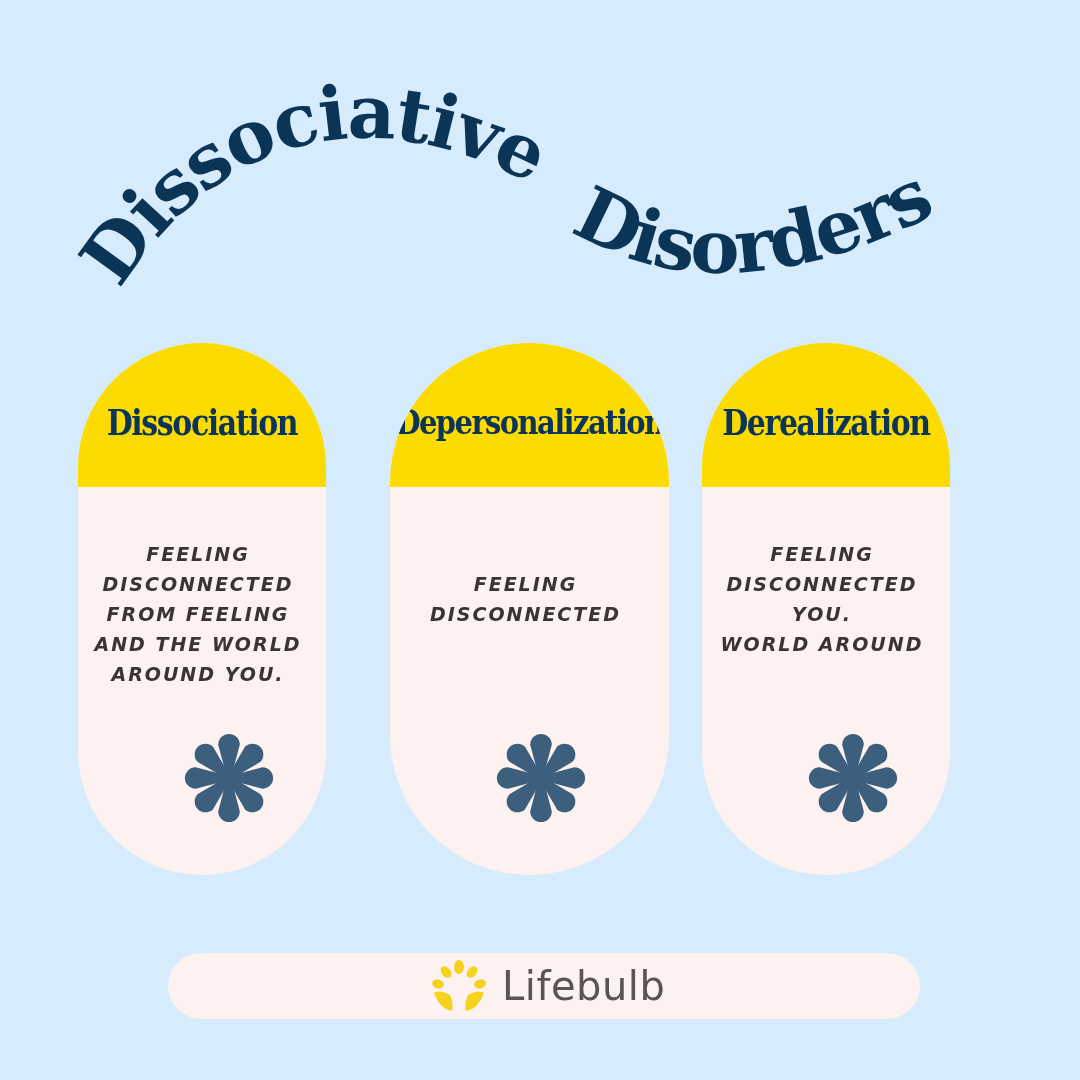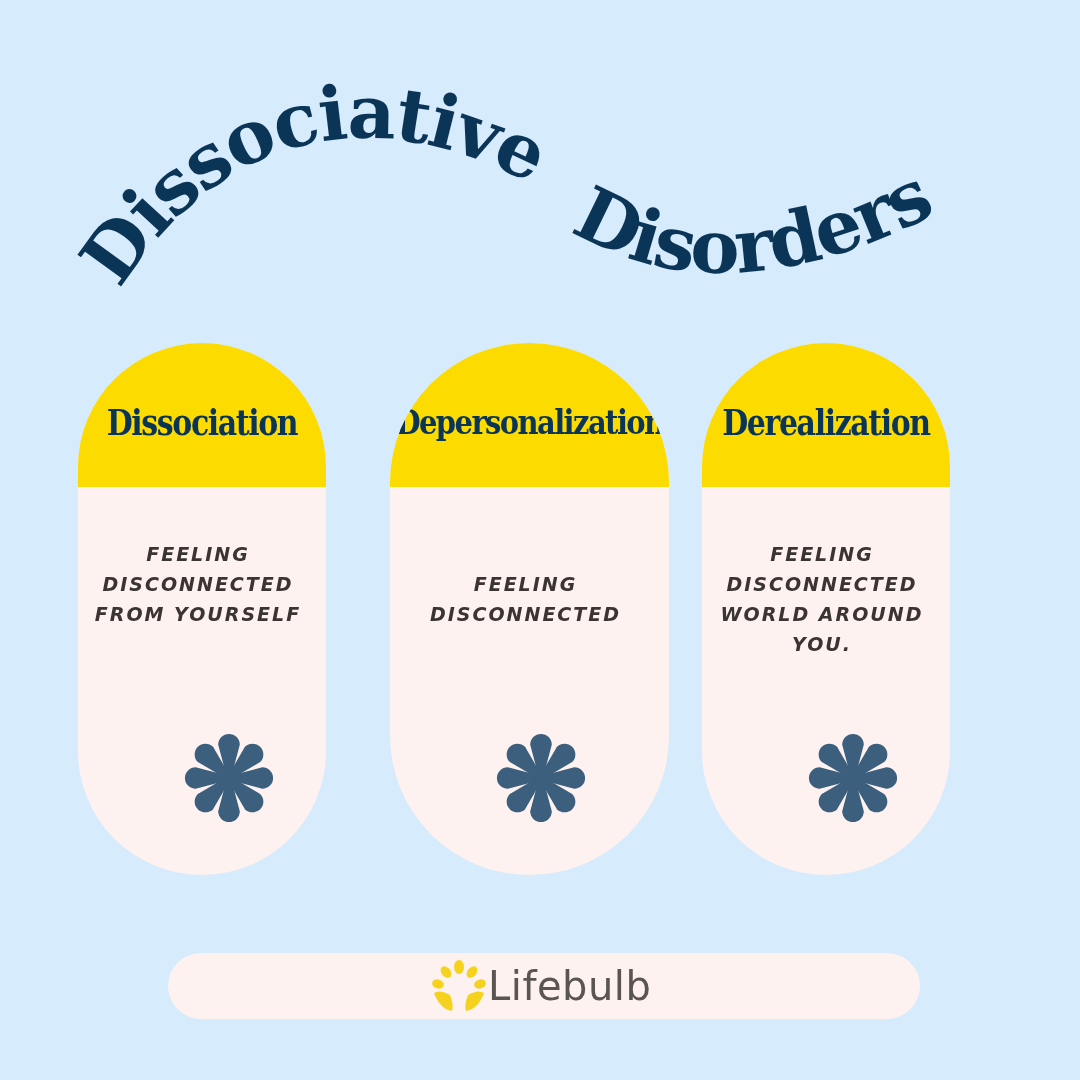--- a/index.html
+++ b/index.html
@@ -8,21 +8,21 @@
   .title-svg text { font-family:"DejaVu Serif", serif; font-weight:bold; fill:#0b3557; font-size:74px; letter-spacing:-2px; }
   .card { position:absolute; top:343px; width:248px; height:532px; border-radius:150px; overflow:hidden; background:#fdf2f0; }
   .card .cap { position:absolute; left:0; top:0; width:300px; height:144px; background:#fbdb00; }
   .card .cap-title { position:absolute; left:-20px; right:-20px; top:62px; text-align:center; font-family:"DejaVu Serif", serif; font-weight:bold; color:#0b3557; font-size:30px; letter-spacing:-1.4px; white-space:nowrap; transform:scaleY(1.15); }
   .card .desc { position:absolute; left:12px; right:20px; text-align:center; color:#3a3533; font-family:"DejaVu Sans", sans-serif; font-weight:bold; font-style:italic; font-size:19px; line-height:30px; letter-spacing:2px; }
   .card .desc span { display:block; }
   .flower { position:absolute; left:102px; top:386px; width:98px; height:98px; }
   .card-wrap-2 .cap-title { font-size:29px; letter-spacing:-1.6px; }
   .footer { position:absolute; left:168px; top:953px; width:752px; height:66px; border-radius:33px; background:#fdf2f0; }
   .logo { position:absolute; left:262px; top:6px; height:54px; display:flex; align-items:center; }
-  .logo-text { font-family:"DejaVu Sans", sans-serif; font-size:40px; color:#5a5550; letter-spacing:0.5px; }
+  .logo-text { font-family:"DejaVu Sans", sans-serif; font-size:40px; color:#5a5550; margin-left:14px; letter-spacing:0.5px; }
 </style>
 </head>
 <body>
 
 <svg class="title-svg" viewBox="0 0 1080 330">
   <defs>
     <path id="curve1" d="M 120 290 C 220 130, 380 90, 560 200"></path>
     <path id="curve2" d="M 570 230 C 680 300, 820 280, 960 200"></path>
   </defs>
   <text>
@@ -32,21 +32,23 @@
     <textPath href="#curve2" startOffset="0">Disorders</textPath>
   </text>
 </svg>
 
 <div class="card" style="left:78px;">
   <div class="cap"></div>
   <div class="cap-title">Dissociation</div>
   <div class="desc" style="top:196px;">
     <span>FEELING</span>
     <span>DISCONNECTED</span>
-    <span>FROM YOURSELF</span>
+    <span>FROM FEELING</span>
+    <span>AND THE WORLD</span>
+    <span>AROUND YOU.</span>
   </div>
   <svg class="flower" viewBox="-50 -50 100 100">
     <g fill="#3c5f7e">
       <g id="petal1">
           <path d="M -2 0 L -11 -34 A 11 11 0 1 1 11 -34 L 2 0 Z"></path>
         </g>
       <use href="#petal1" transform="rotate(45)"></use>
       <use href="#petal1" transform="rotate(90)"></use>
       <use href="#petal1" transform="rotate(135)"></use>
       <use href="#petal1" transform="rotate(180)"></use>
@@ -79,22 +81,22 @@
     </g>
   </svg>
 </div>
 
 <div class="card" style="left:702px;">
   <div class="cap"></div>
   <div class="cap-title">Derealization</div>
   <div class="desc" style="top:196px;">
     <span>FEELING</span>
     <span>DISCONNECTED</span>
+    <span>YOU.</span>
     <span>WORLD AROUND</span>
-    <span>YOU.</span>
   </div>
   <svg class="flower" viewBox="-50 -50 100 100">
     <g fill="#3c5f7e">
       <use href="#petal1"></use>
       <use href="#petal1" transform="rotate(45)"></use>
       <use href="#petal1" transform="rotate(90)"></use>
       <use href="#petal1" transform="rotate(135)"></use>
       <use href="#petal1" transform="rotate(180)"></use>
       <use href="#petal1" transform="rotate(225)"></use>
       <use href="#petal1" transform="rotate(270)"></use>

